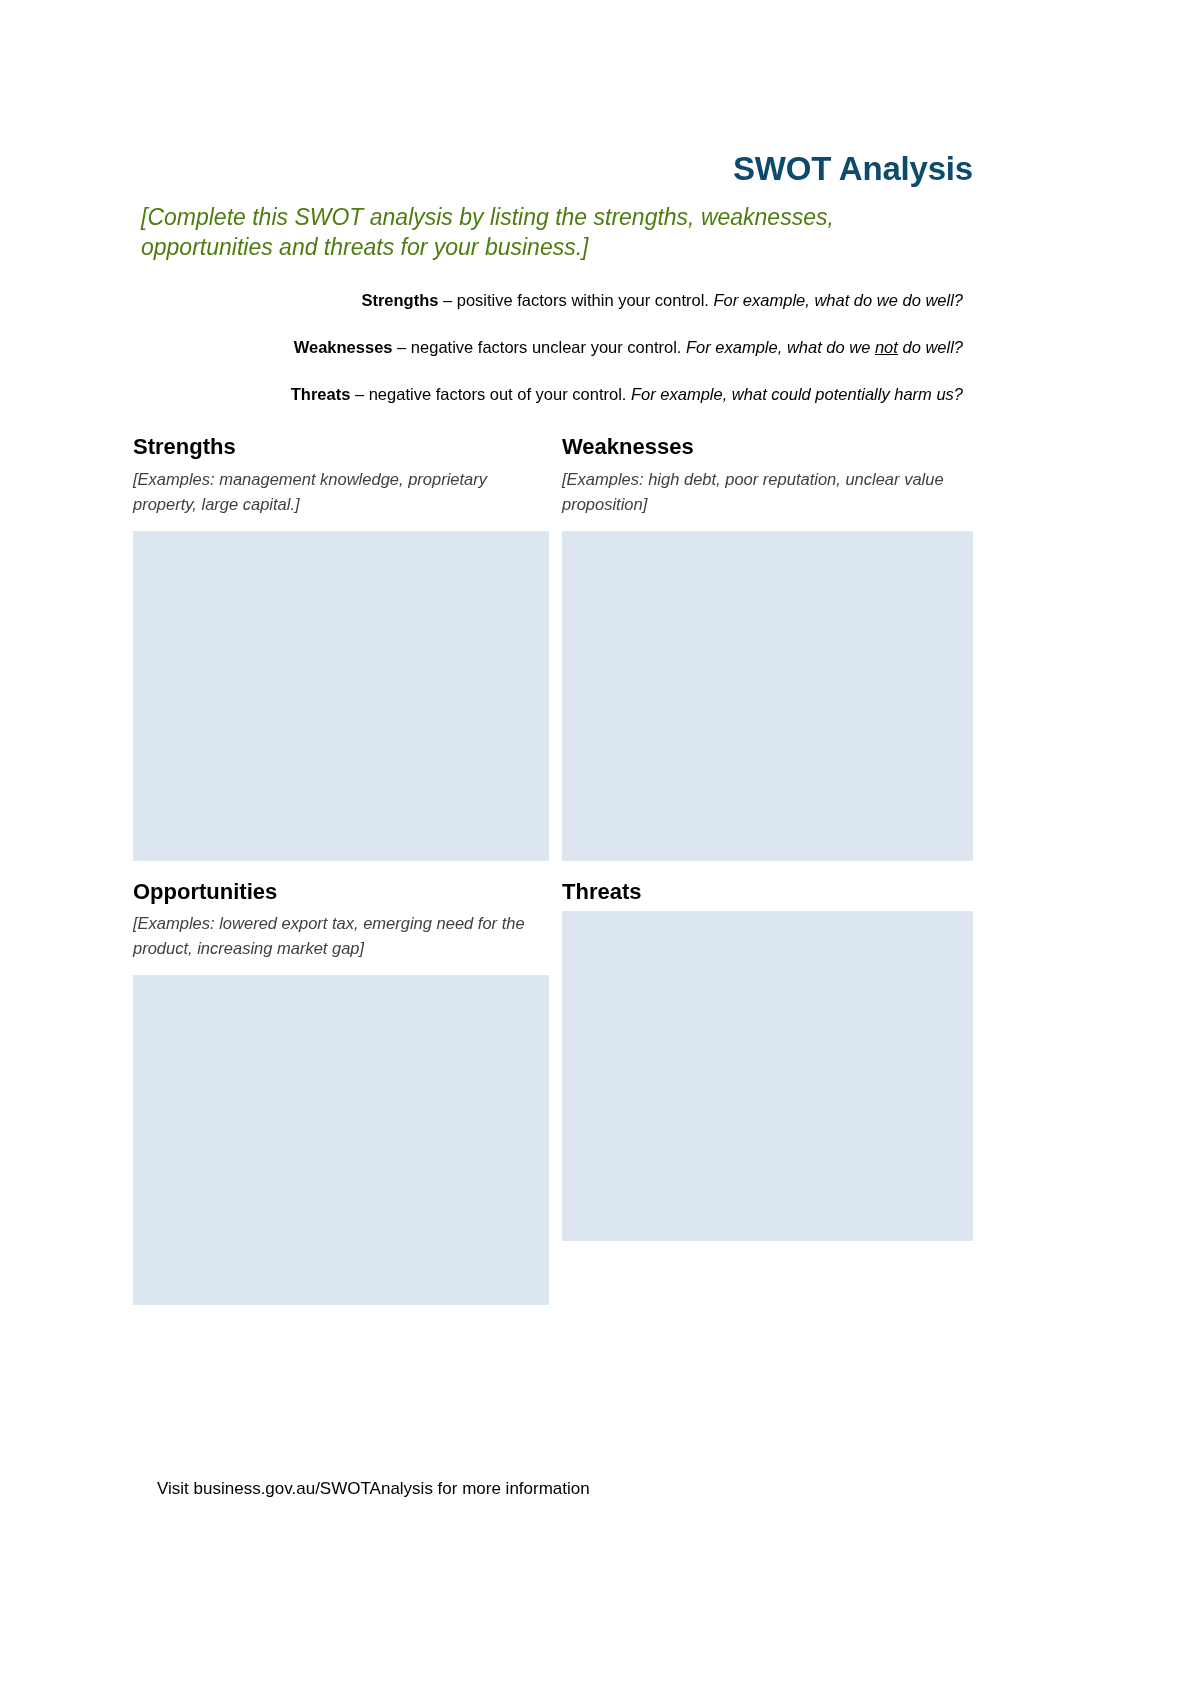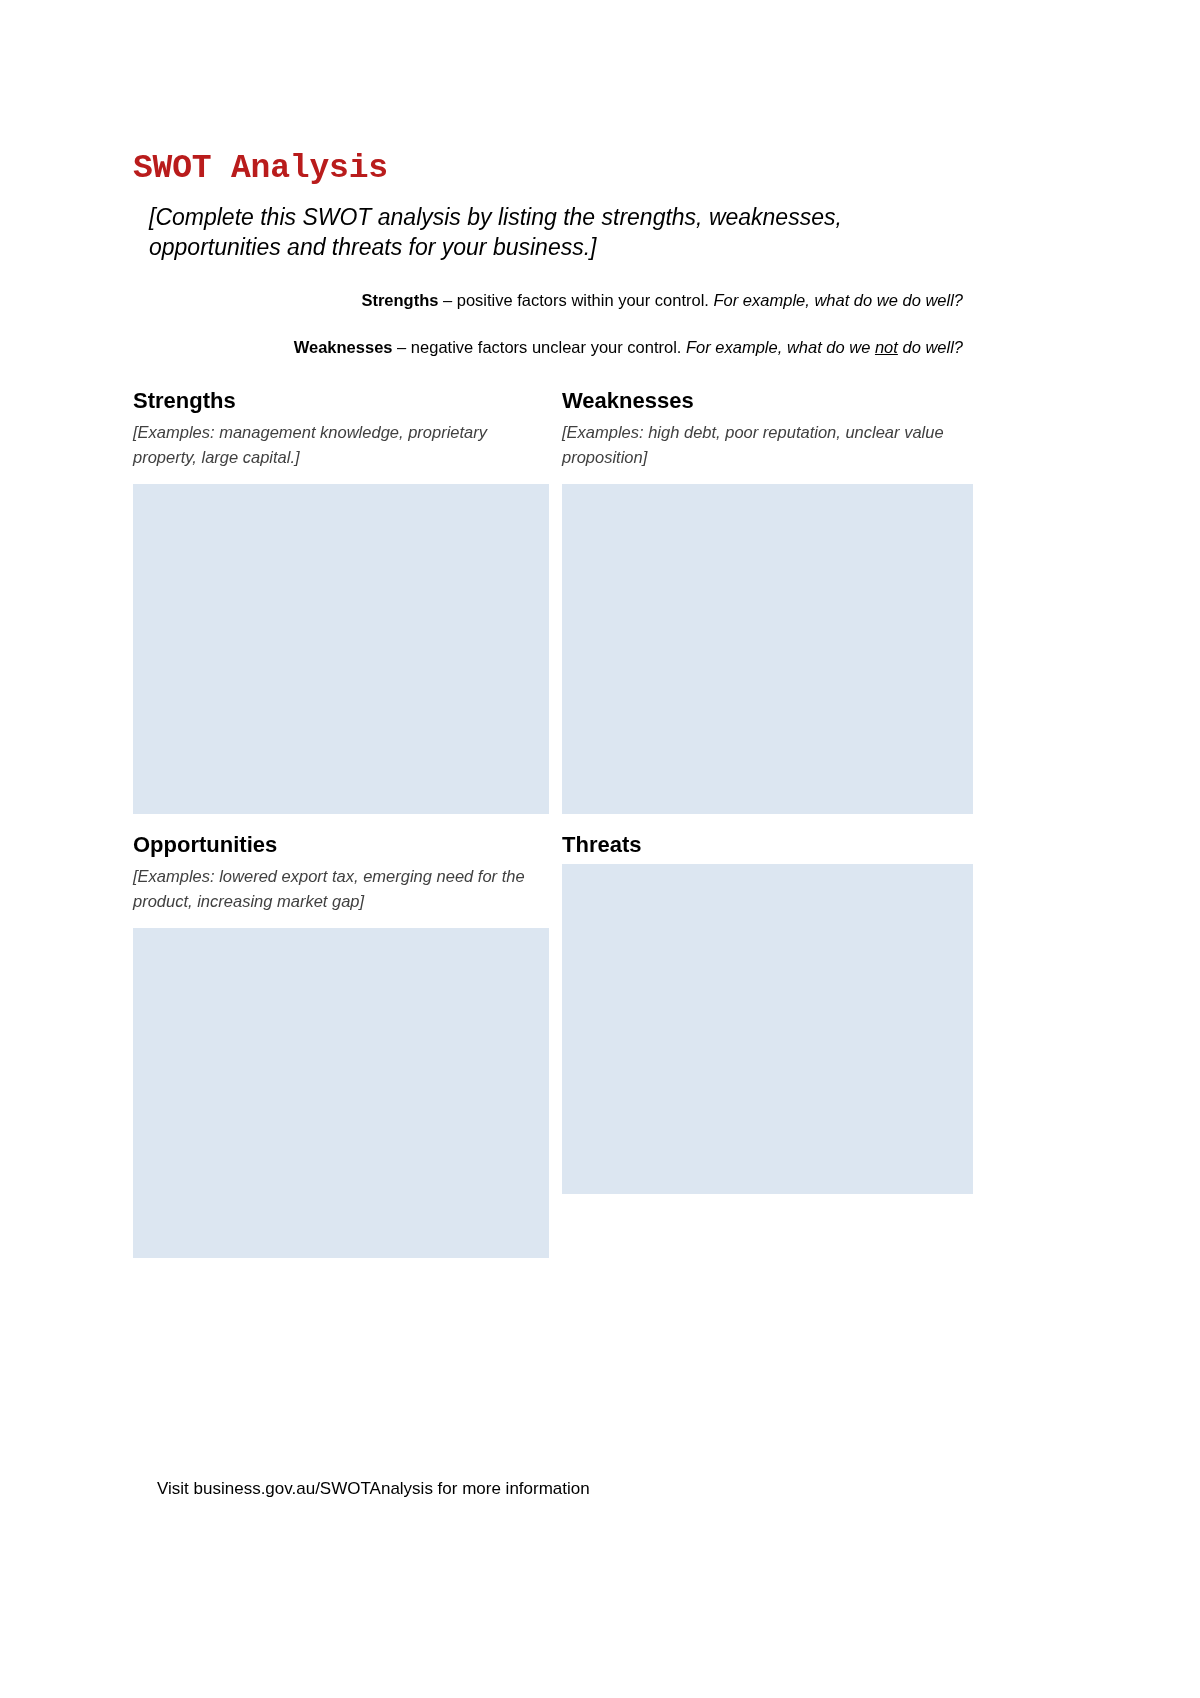--- a/index.html
+++ b/index.html
@@ -17,35 +17,36 @@
     overflow: hidden;
     box-sizing: border-box;
   }
   .content {
     position: absolute;
     left: 133px;
     top: 150px;
     width: 840px;
   }
   .doc-title {
-    font-family: Liberation Mono, monospace;
+    font-family: Liberation Sans, sans-serif;
     font-size: 33px;
     font-weight: bold;
-    color: #b91c1c;
+    color: #0c4a6e;
     letter-spacing: -0.2px;
     margin: 0 0 14px 0;
     line-height: 1.15;
+    text-align: right;
   }
   .doc-subtitle {
     font-family: "Liberation Sans", sans-serif;
     font-style: italic;
     font-size: 23px;
-    color: #000000;
+    color: #4d7c0f;
     line-height: 1.32;
-    margin: 0 0 26px 16px;
+    margin: 0 0 26px 8px;
     max-width: 790px;
   }
   .def {
     font-family: "Liberation Sans", sans-serif;
     font-size: 16.5px;
     color: #000000;
     line-height: 1.45;
     margin: 0 0 23px 0;
     max-width: 830px;
     text-align: right;
@@ -122,20 +123,23 @@
 
     <p class="def">
       <span class="lead">Strengths</span><span> – </span><span>positive factors within your control. </span><span class="ital">For example, what do we do well?</span>
     </p>
 
     <p class="def">
       <span class="lead">Weaknesses</span><span> – </span><span>negative factors unclear your control. </span><span class="ital">For example, what do we </span><span class="ital"><u>not</u></span><span class="ital"> do well?</span>
     </p>
 
 
+    <p class="def">
+      <span class="lead">Threats</span><span> – </span><span>negative factors out of your control. </span><span class="ital">For example, what could potentially harm us?</span>
+    </p>
 
     <div class="grid">
 
       <div class="quad">
         <div class="quad-title">Strengths</div>
         <div class="quad-examples">[Examples: management knowledge, proprietary property, large capital.]</div>
         <div class="quad-box box-tall-a"></div>
       </div>
 
       <div class="quad">

